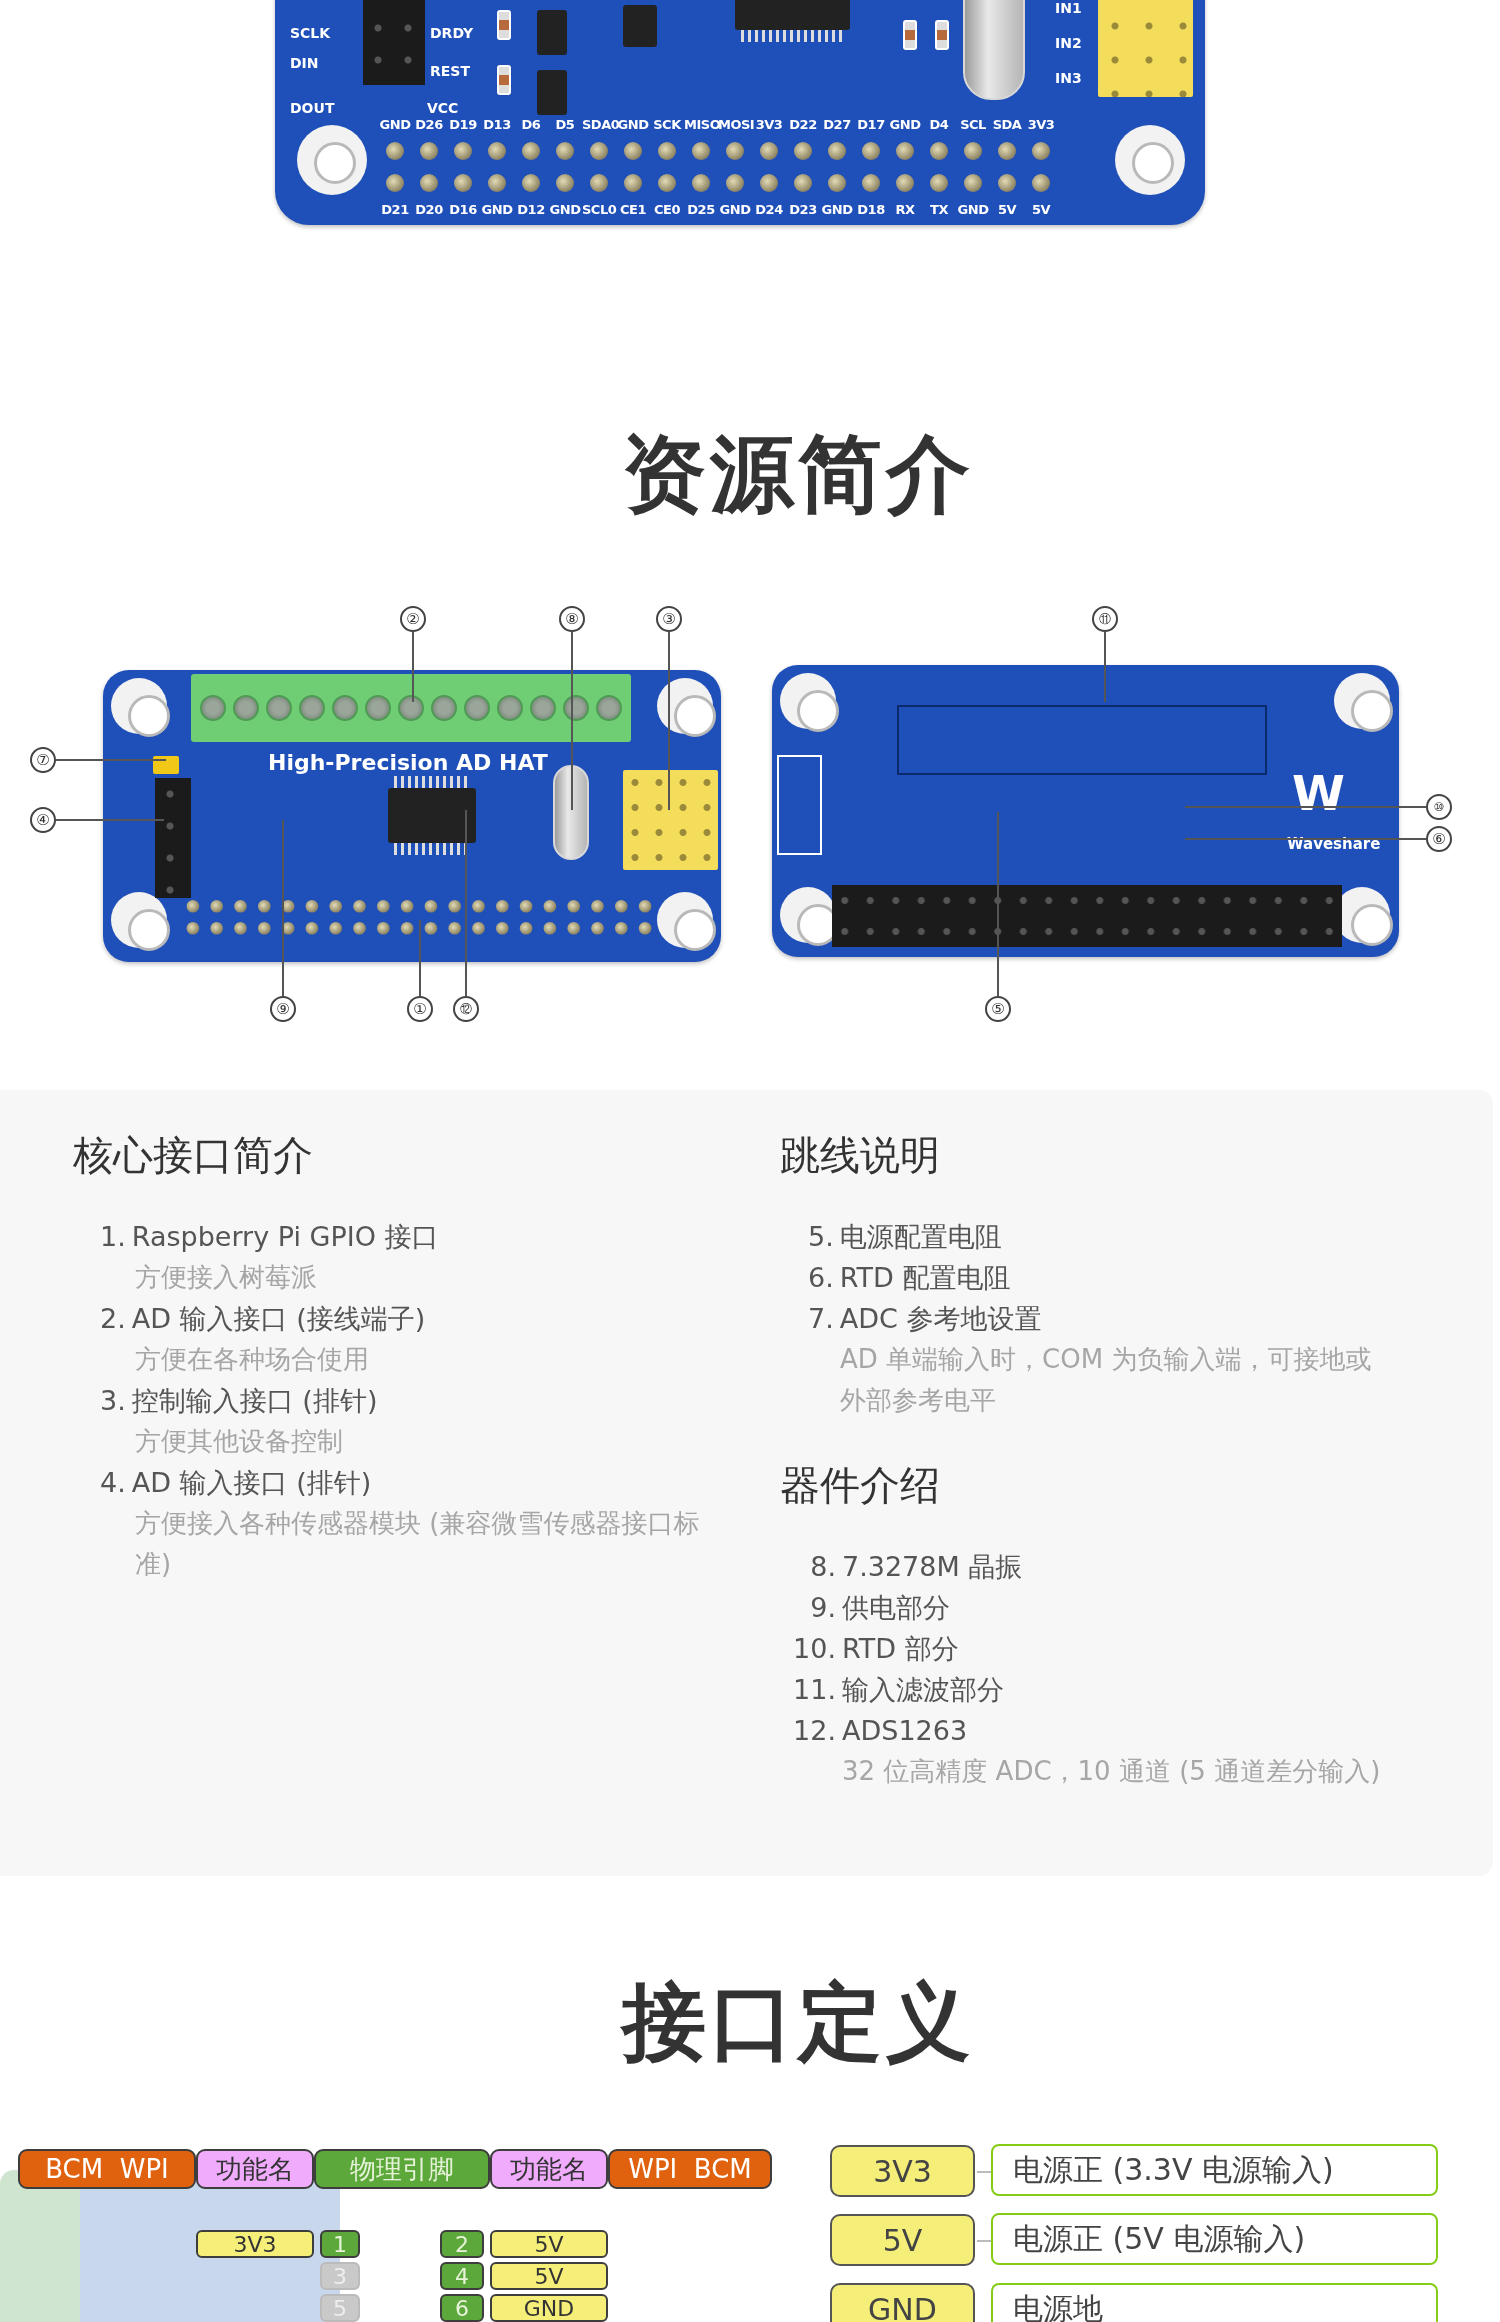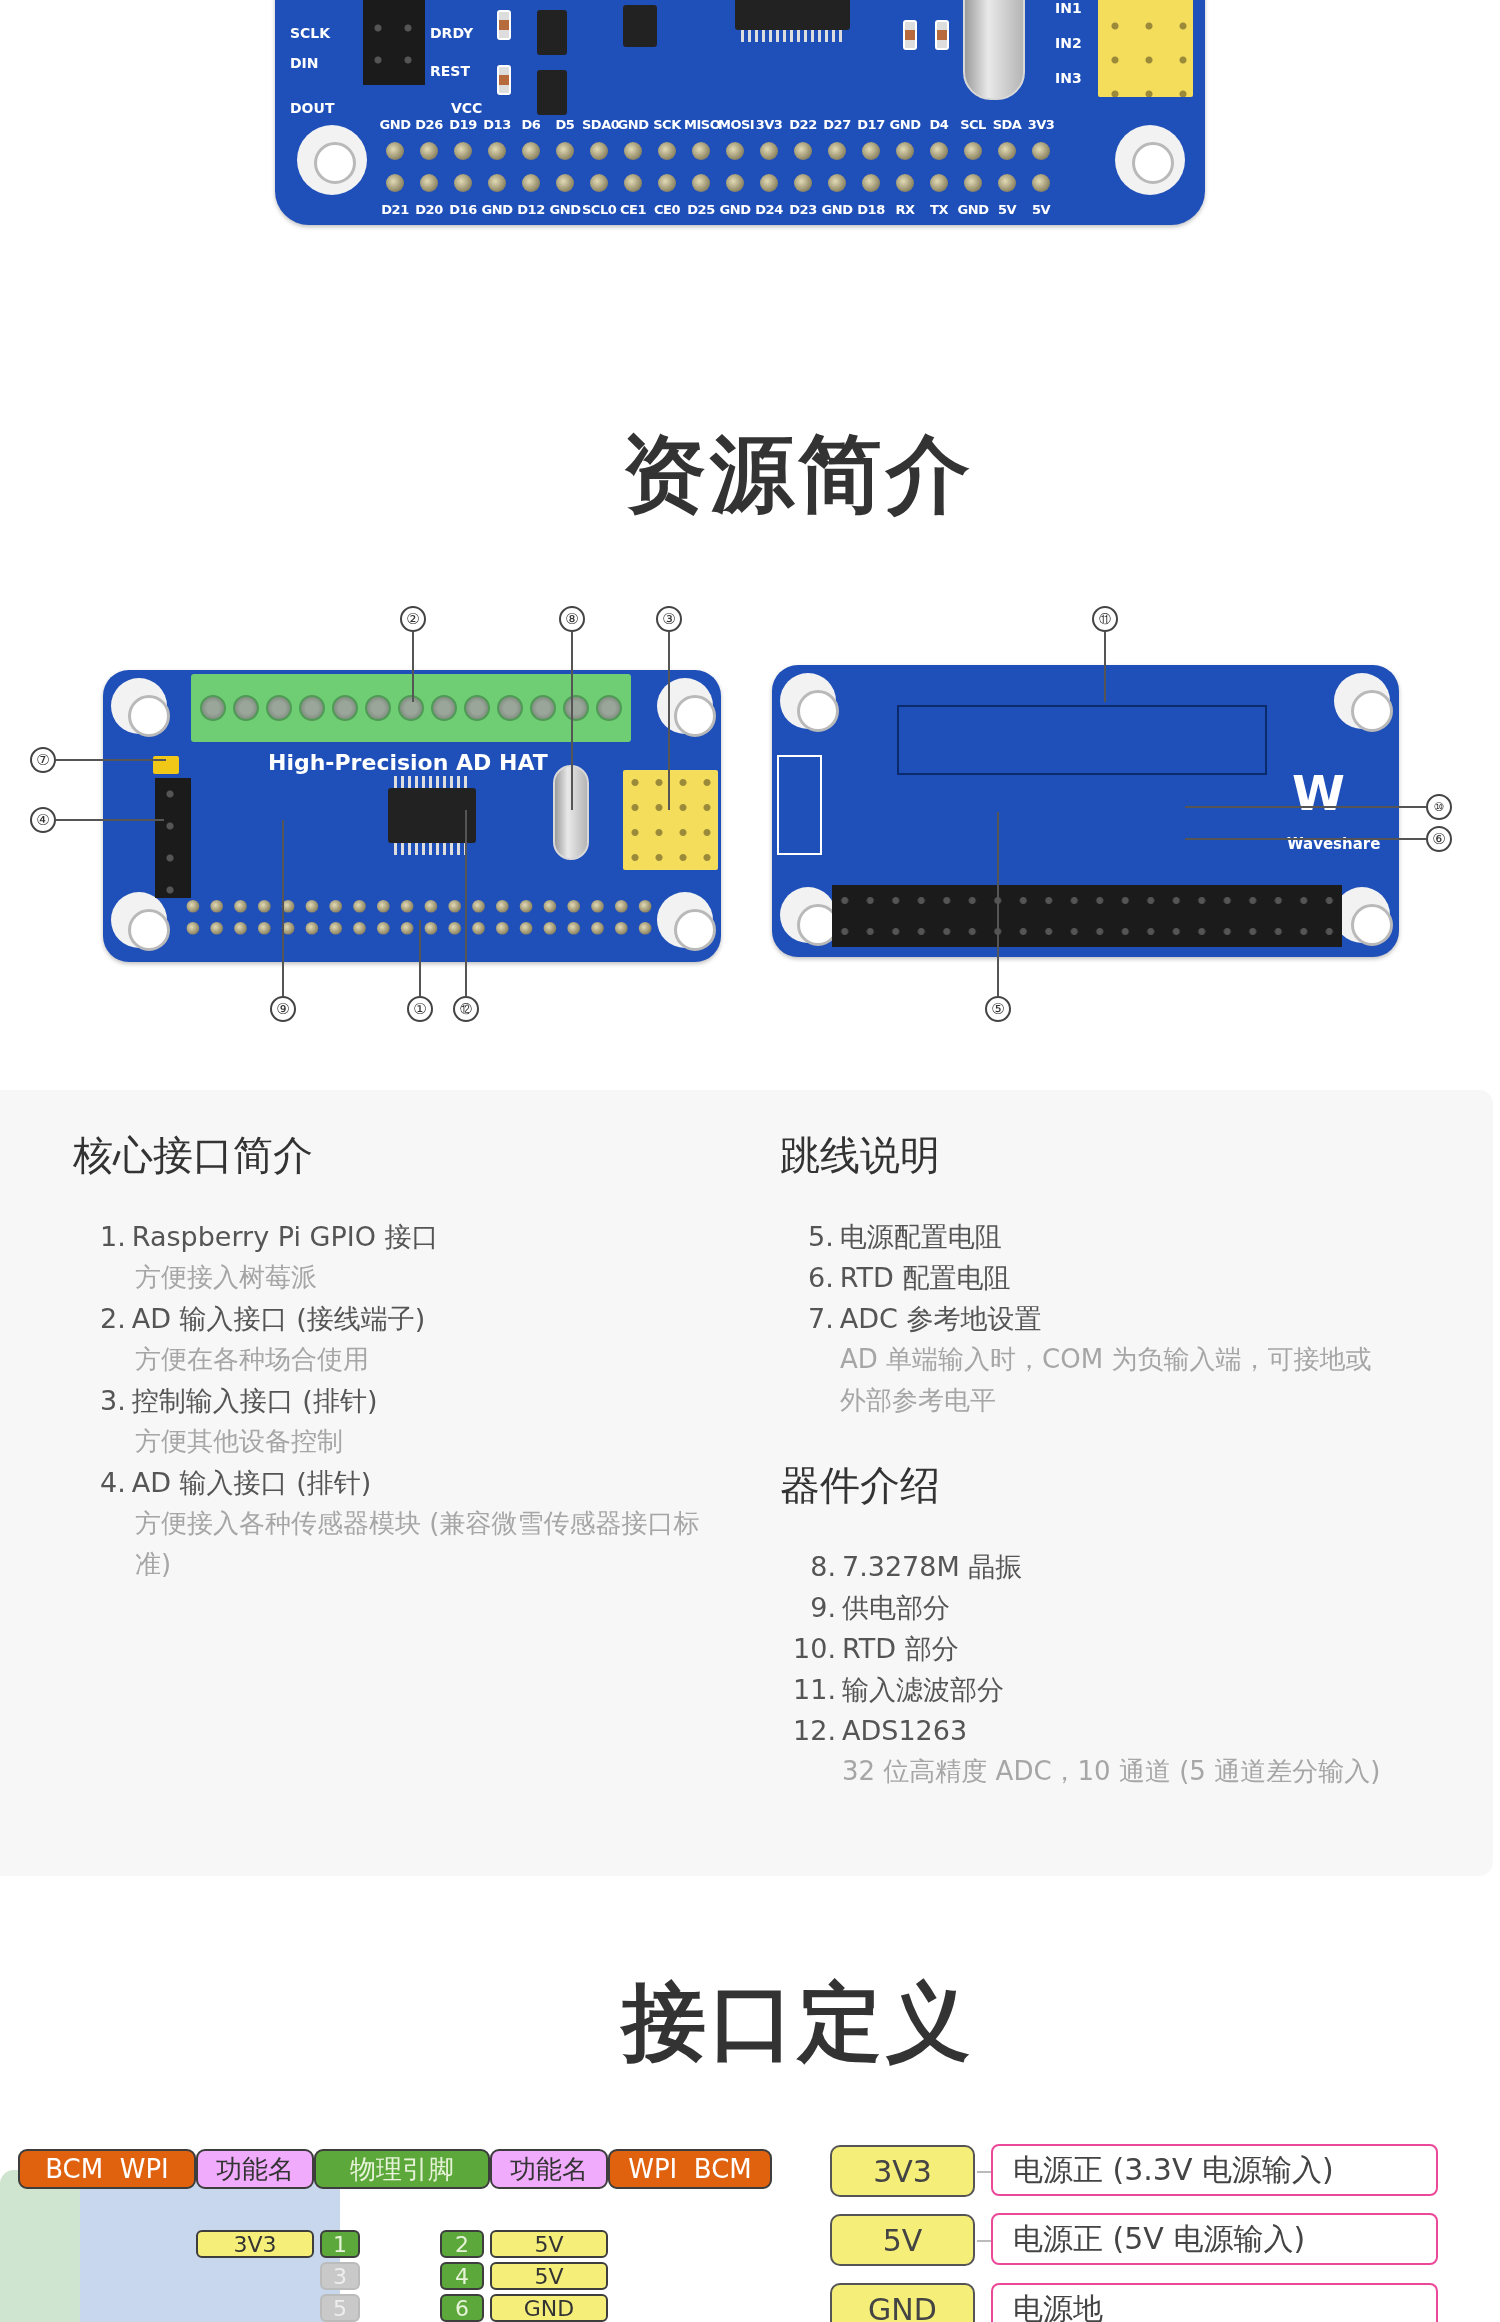--- a/index.html
+++ b/index.html
@@ -41,37 +41,37 @@
   .list .num { display: inline-block; text-align: right; margin-right: 6px; }
   .list .desc { font: 26px "DejaVu Sans", sans-serif; color: #a6a6a6; line-height: 41px; }
 
   
   .pill { position: absolute; height: 40px; border-radius: 9px; border: 2px solid #3d3d3d; display: flex; align-items: center; justify-content: center; font: 26px "DejaVu Sans", sans-serif; white-space: nowrap; }
   .pill.orange { background: #e0620f; color: #fff; }
   .pill.yellow { background: #f0abfc; color: #333; }
   .pill.green { background: #5da83a; color: #e6f3d9; }
   .pin-cell { position: absolute; height: 28px; border-radius: 6px; border: 2px solid #3d3d3d; display: flex; align-items: center; justify-content: center; font: 22px "DejaVu Sans", sans-serif; }
   .def-key { position: absolute; width: 145px; height: 52px; border-radius: 10px; border: 2px solid #555; background: #f5ef7a; font: 30px "DejaVu Sans", sans-serif; color: #444; display: flex; align-items: center; justify-content: center; }
-  .def-val { position: absolute; height: 52px; border-radius: 8px; border: 2px solid #ec4899; background: #fff; font: 30px "DejaVu Sans", sans-serif; color: #444; display: flex; align-items: center; padding-left: 20px; white-space: nowrap; overflow: hidden; }
+  .def-val { position: absolute; height: 52px; border-radius: 8px; border: 2px solid #84cc16; background: #fff; font: 30px "DejaVu Sans", sans-serif; color: #444; display: flex; align-items: center; padding-left: 20px; white-space: nowrap; overflow: hidden; }
   .def-conn { position: absolute; width: 14px; height: 2px; background: #bbb; }
 </style>
 </head>
 <body>
 
 <div class="pcb" style="left:275px; top:-120px; width:930px; height:345px;">
   <div class="hole" style="left:22px; top:245px;"></div>
   <div class="hole" style="left:840px; top:245px;"></div>
 
   <div class="black-hdr" style="left:88px; top:100px; width:62px; height:105px;"></div>
   <div class="silk" style="left:15px; top:145px;">SCLK</div>
   <div class="silk" style="left:15px; top:175px;text-align:right;">DIN</div>
   <div class="silk" style="left:15px; top:220px;">DOUT</div>
   <div class="silk" style="left:155px; top:145px;">DRDY</div>
   <div class="silk" style="left:155px; top:183px;">REST</div>
-  <div class="silk" style="left:176px; top:220px;">VCC</div>
+  <div class="silk" style="left:152px; top:220px;">VCC</div>
   <div class="smd" style="left:222px; top:130px;"></div>
   <div class="smd" style="left:222px; top:185px;"></div>
   <div class="chip" style="left:262px; top:130px; width:30px; height:45px;"></div>
   <div class="chip" style="left:262px; top:190px; width:30px; height:45px;"></div>
   <div class="chip" style="left:348px; top:125px; width:34px; height:42px;"></div>
   <div class="chip legs" style="left:460px; top:80px; width:115px; height:70px;"></div>
   <div class="smd" style="left:628px; top:140px;"></div>
   <div class="smd" style="left:660px; top:140px;"></div>
   <div class="crystal" style="left:688px; top:80px; width:62px; height:140px;"></div>
   <div class="silk" style="left:780px; top:120px;">IN1</div>

